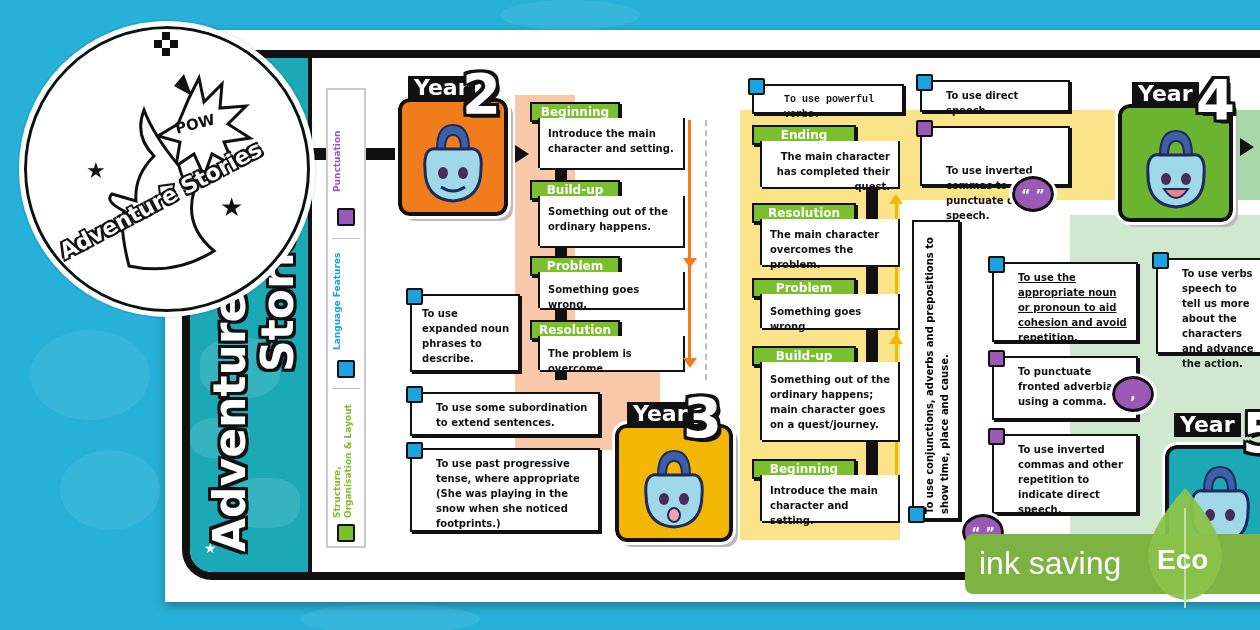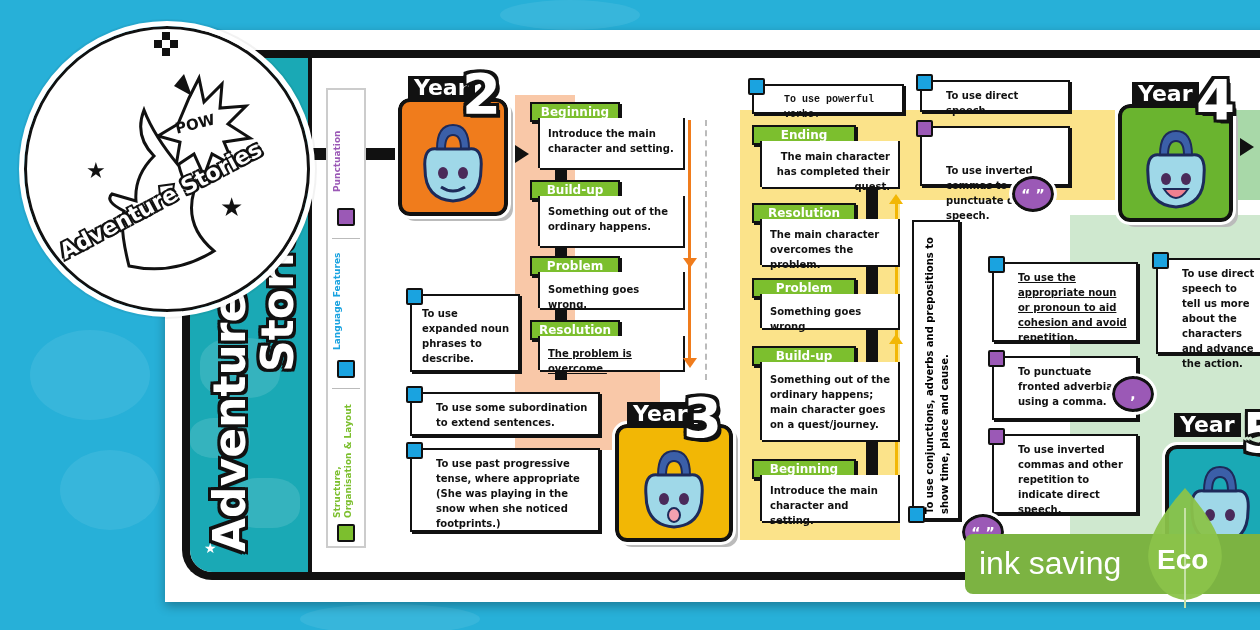--- a/index.html
+++ b/index.html
@@ -111,21 +111,21 @@
 <div class="stage-tag" style="left:530px;top:102px;width:90px;"><span>Beginning</span></div>
 <div class="stage-box" style="left:540px;top:118px;width:145px;height:52px;padding-top:8px;"><span>Introduce the main character and setting.</span></div>
 
 <div class="stage-tag" style="left:530px;top:180px;width:90px;"><span>Build-up</span></div>
 <div class="stage-box" style="left:540px;top:196px;width:145px;height:52px;padding-top:8px;"><span>Something out of the ordinary happens.</span></div>
 
 <div class="stage-tag" style="left:530px;top:256px;width:90px;"><span>Problem</span></div>
 <div class="stage-box" style="left:540px;top:272px;width:145px;height:38px;padding-top:10px;"><span>Something goes wrong.</span></div>
 
 <div class="stage-tag" style="left:530px;top:320px;width:90px;"><span>Resolution</span></div>
-<div class="stage-box" style="left:540px;top:336px;width:145px;height:36px;padding-top:10px;text-decoration:underline;"><span>The problem is overcome.</span></div>
+<div class="stage-box" style="left:540px;top:336px;width:145px;height:36px;padding-top:10px;"><span>The problem is overcome.</span></div>
 
 <div class="arrow-v" style="left:688px;top:120px;height:240px;background:#f07c1c;"></div>
 <div class="arrow-head-down" style="left:683px;top:258px;border-top:10px solid #f07c1c;"></div>
 <div class="arrow-head-down" style="left:683px;top:358px;border-top:10px solid #f07c1c;"></div>
 <div class="dashed-v" style="left:705px;top:120px;height:260px;"></div>
 
 <div class="obj" style="left:410px;top:294px;width:110px;height:78px;padding-top:10px;">
   <div class="obj-sw" style="background:#1aa3e0;"></div>
   <span class="obj-text">To use expanded noun phrases to describe.</span>
 </div>
@@ -213,21 +213,21 @@
   <div class="yc-num" style="left:78px;top:-2px;">4</div>
 </div>
 <div style="position:absolute;left:1240px;top:138px;width:0;height:0;border-top:9px solid transparent;border-bottom:9px solid transparent;border-left:14px solid #111;"></div>
 
 <div class="obj" style="left:992px;top:262px;width:146px;height:80px;text-decoration:underline;">
   <div class="obj-sw" style="background:#1aa3e0;"></div>
   <span class="obj-text" style="padding-left:14px;">To use the appropriate noun or pronoun to aid cohesion and avoid repetition.</span>
 </div>
 <div class="obj" style="left:1156px;top:258px;width:110px;height:96px;">
   <div class="obj-sw" style="background:#1aa3e0;"></div>
-  <span class="obj-text" style="padding-left:14px;">To use direct speech to tell us more about the characters and advance the action.</span>
+  <span class="obj-text" style="padding-left:14px;">To use verbs speech to tell us more about the characters and advance the action.</span>
 </div>
 <div class="obj" style="left:992px;top:356px;width:146px;height:64px;">
   <div class="obj-sw" style="background:#9b59b6;"></div>
   <span class="obj-text" style="padding-left:14px;">To punctuate fronted adverbials using a comma.</span>
 </div>
 <div class="punct-bubble" style="left:1112px;top:376px;"><span>,</span></div>
 <div class="obj" style="left:992px;top:434px;width:146px;height:80px;">
   <div class="obj-sw" style="background:#9b59b6;"></div>
   <span class="obj-text" style="padding-left:14px;">To use inverted commas and other repetition to indicate direct speech.</span>
 </div>

